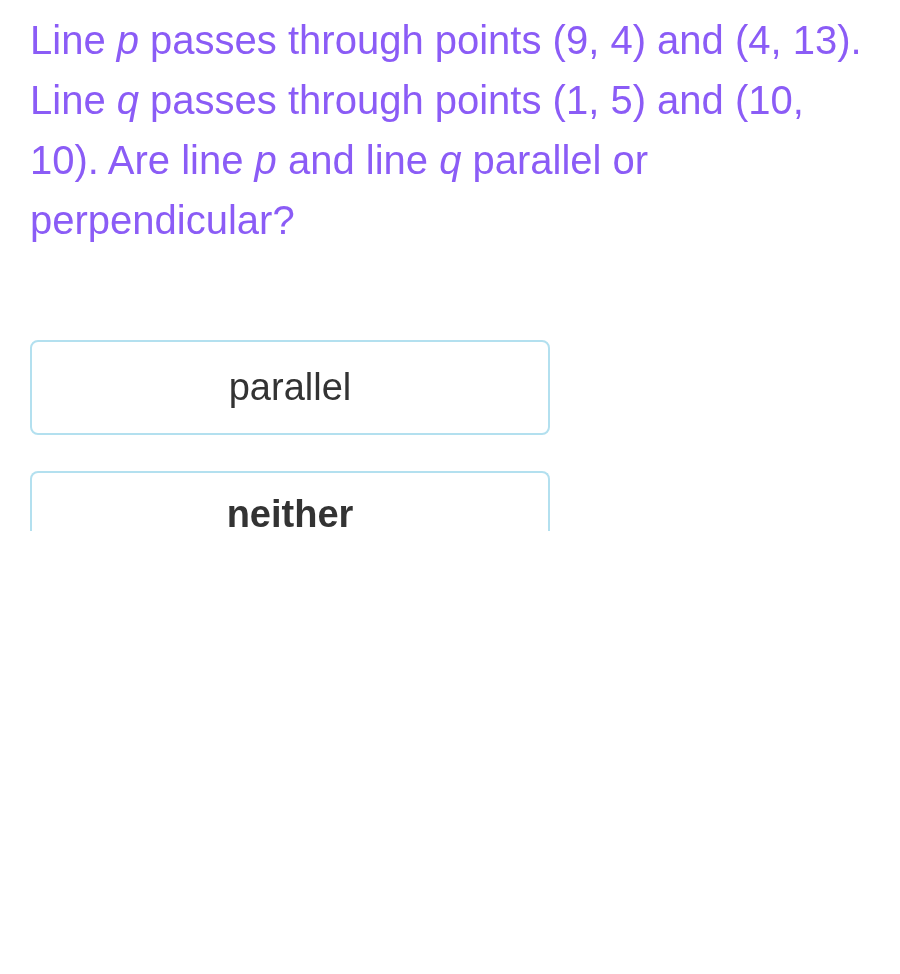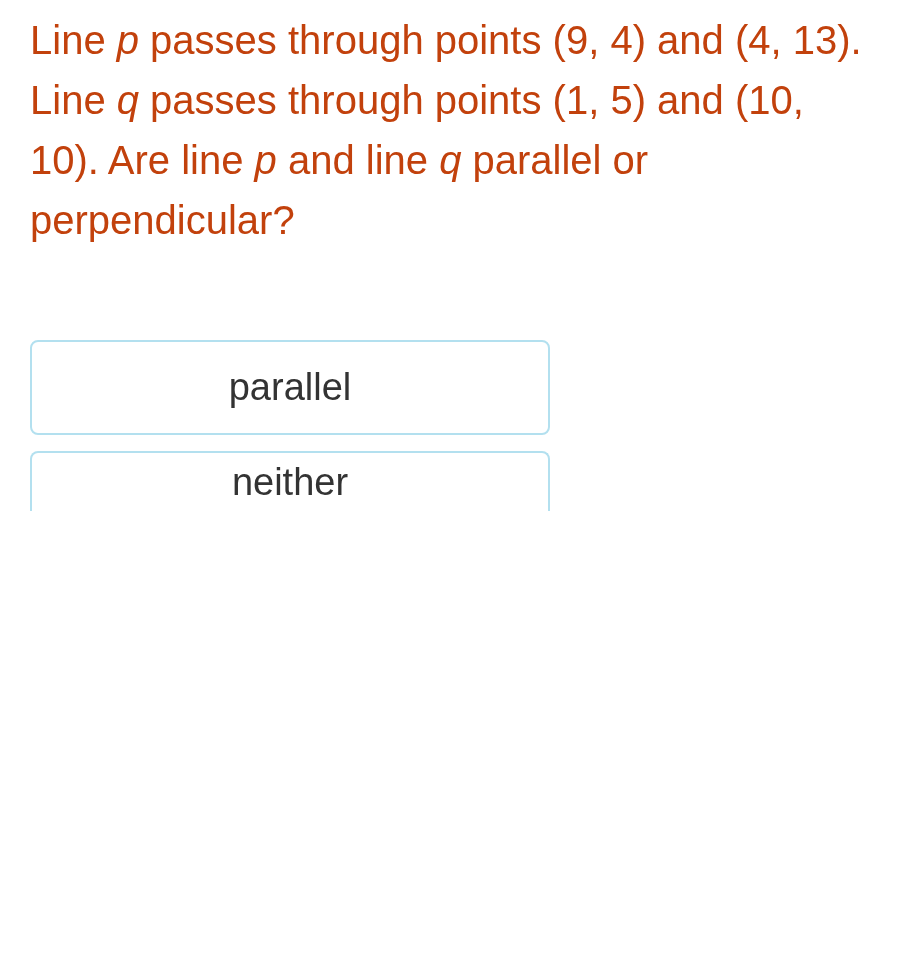--- a/index.html
+++ b/index.html
@@ -11,51 +11,52 @@
       font-family: Verdana, Geneva, sans-serif;
       background: #ffffff;
       width: 900px;
       height: 974px;
       padding: 10px 30px 0 30px;
       color: #333333;
     }
     .question {
       font-size: 40px;
       line-height: 1.5;
-      color: #c2410c;
+      color: #8b5cf6;
       margin-bottom: 90px;
     }
     .italic {
       font-style: italic;
     }
     .options {
       display: flex;
       flex-direction: column;
-      gap: 16px;
+      gap: 36px;
       width: 520px;
     }
     .option-button {
       border: 2px solid #b3e0ef;
       border-radius: 8px;
       background: #ffffff;
       font-size: 38px;
       color: #333333;
       padding: 24px 20px;
       text-align: center;
       cursor: pointer;
       font-family: inherit;
     }
     .option-button.cutoff {
       height: 60px;
-      padding-top: 10px;
+      padding-top: 22px;
       border-bottom: none;
       border-bottom-left-radius: 0;
       border-bottom-right-radius: 0;
       overflow: hidden;
       line-height: 1;
+      font-weight: bold;
     }
   </style>
 </head>
 <body>
 
 <div class="question">
   <span>Line </span><span class="italic">p</span><span> passes through points (9, 4) and (4, 13). Line </span><span class="italic">q</span><span> passes through points (1, 5) and (10, 10). Are line </span><span class="italic">p</span><span> and line </span><span class="italic">q</span><span> parallel or perpendicular?</span>
 </div>
 
 <div class="options">

